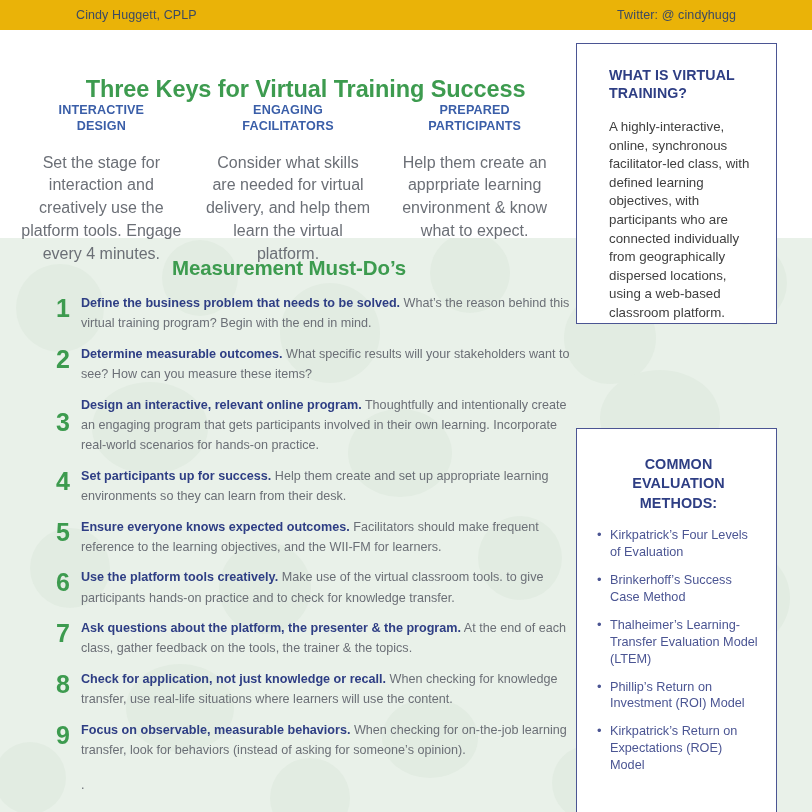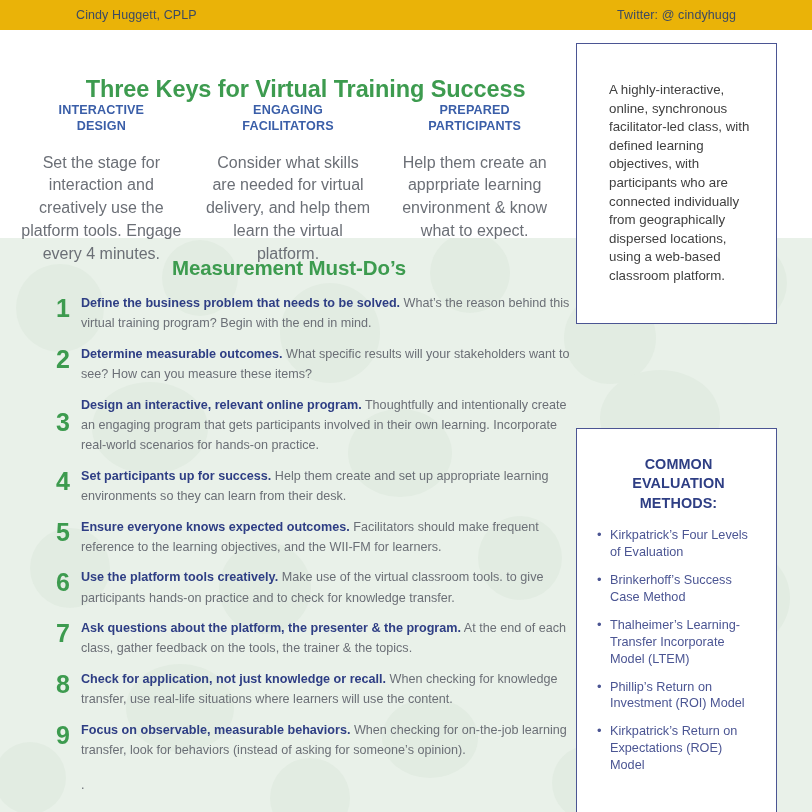--- a/index.html
+++ b/index.html
@@ -312,27 +312,28 @@
       </div>
       <div class="row">
         <div class="num">9</div>
         <div class="txt"><b>Focus on observable, measurable behaviors.</b><span>  When checking for on-the-job learning transfer, look for behaviors (instead of asking for someone’s opinion).</span></div>
       </div>
     </div>
 
   <div class="trailing-dot">.</div>
 
   <div class="sidebox" id="box-what">
+    <div class="box-head">WHAT IS VIRTUAL TRAINING?</div>
     <div class="box-body">A highly-interactive, online, synchronous facilitator-led class, with defined learning objectives, with participants who are connected individually from geographically dispersed locations, using a web-based classroom platform.</div>
   </div>
 
   <div class="sidebox" id="box-methods">
     <div class="box-head centered">COMMON EVALUATION METHODS:</div>
     <ul class="bullets" id="methods-list">
         <li>Kirkpatrick’s Four Levels of Evaluation</li>
         <li>Brinkerhoff’s Success Case Method</li>
-        <li>Thalheimer’s Learning-Transfer Incorporate Model (LTEM)</li>
+        <li>Thalheimer’s Learning-Transfer Evaluation Model (LTEM)</li>
         <li>Phillip’s Return on Investment (ROI) Model</li>
         <li>Kirkpatrick’s Return on Expectations (ROE) Model</li>
       </ul>
   </div>
 
 </div>
 
 </body></html>

